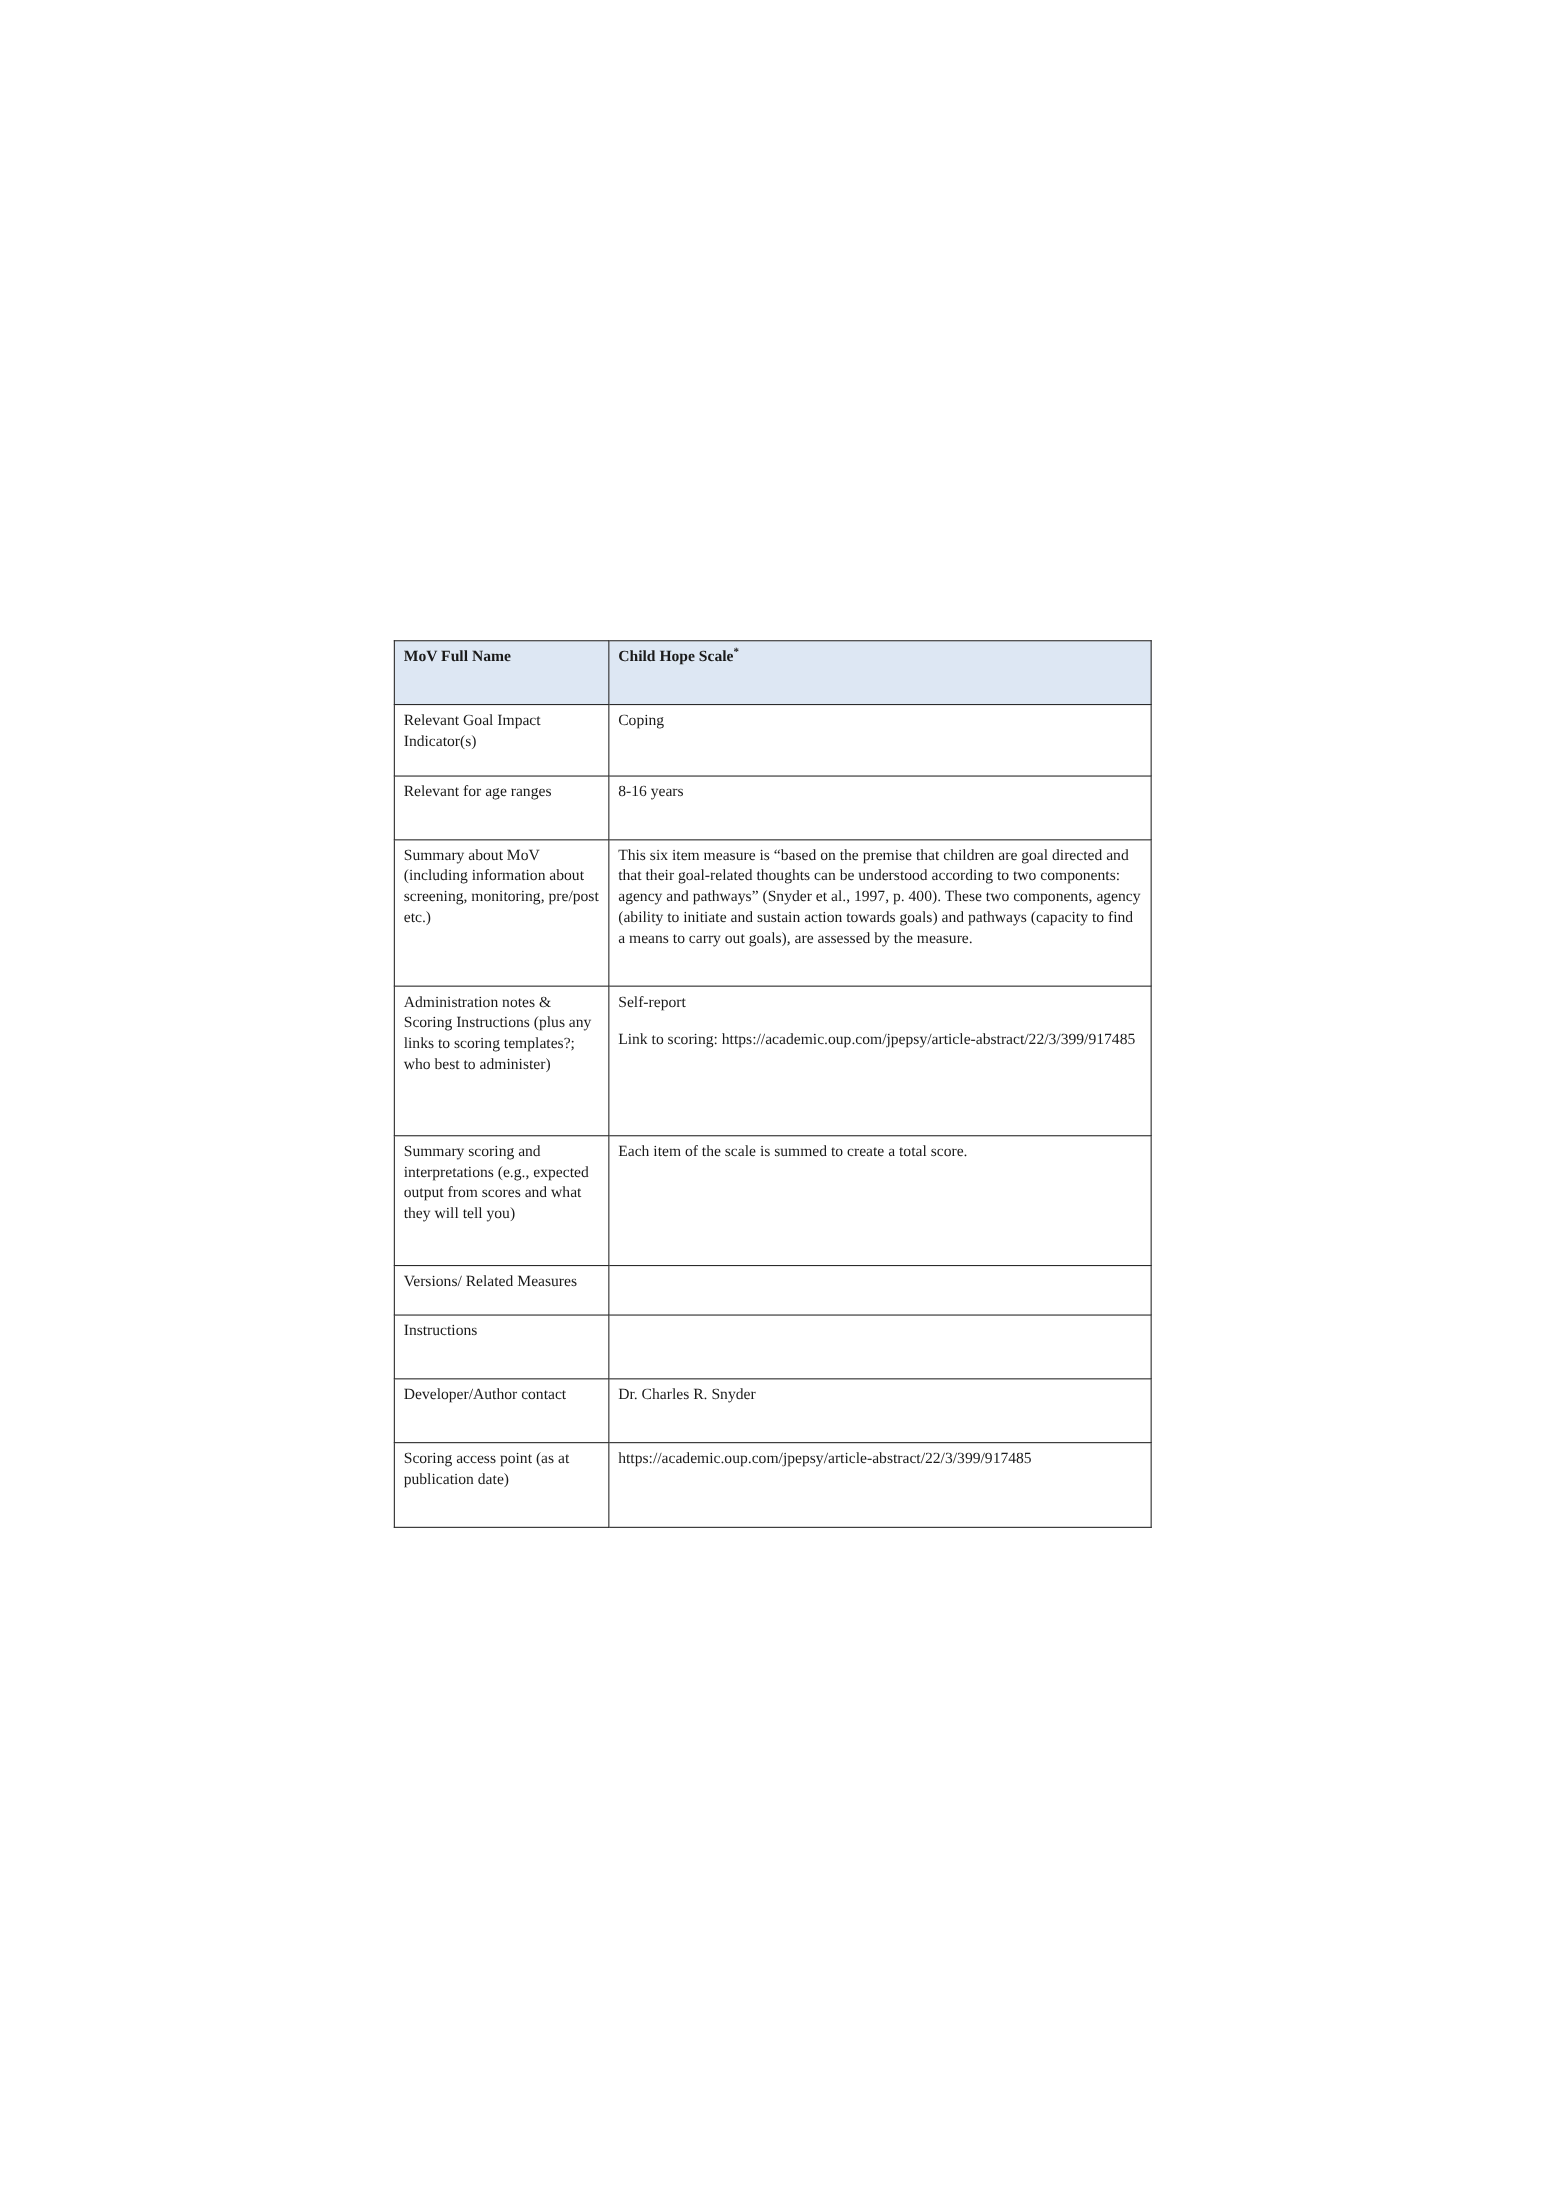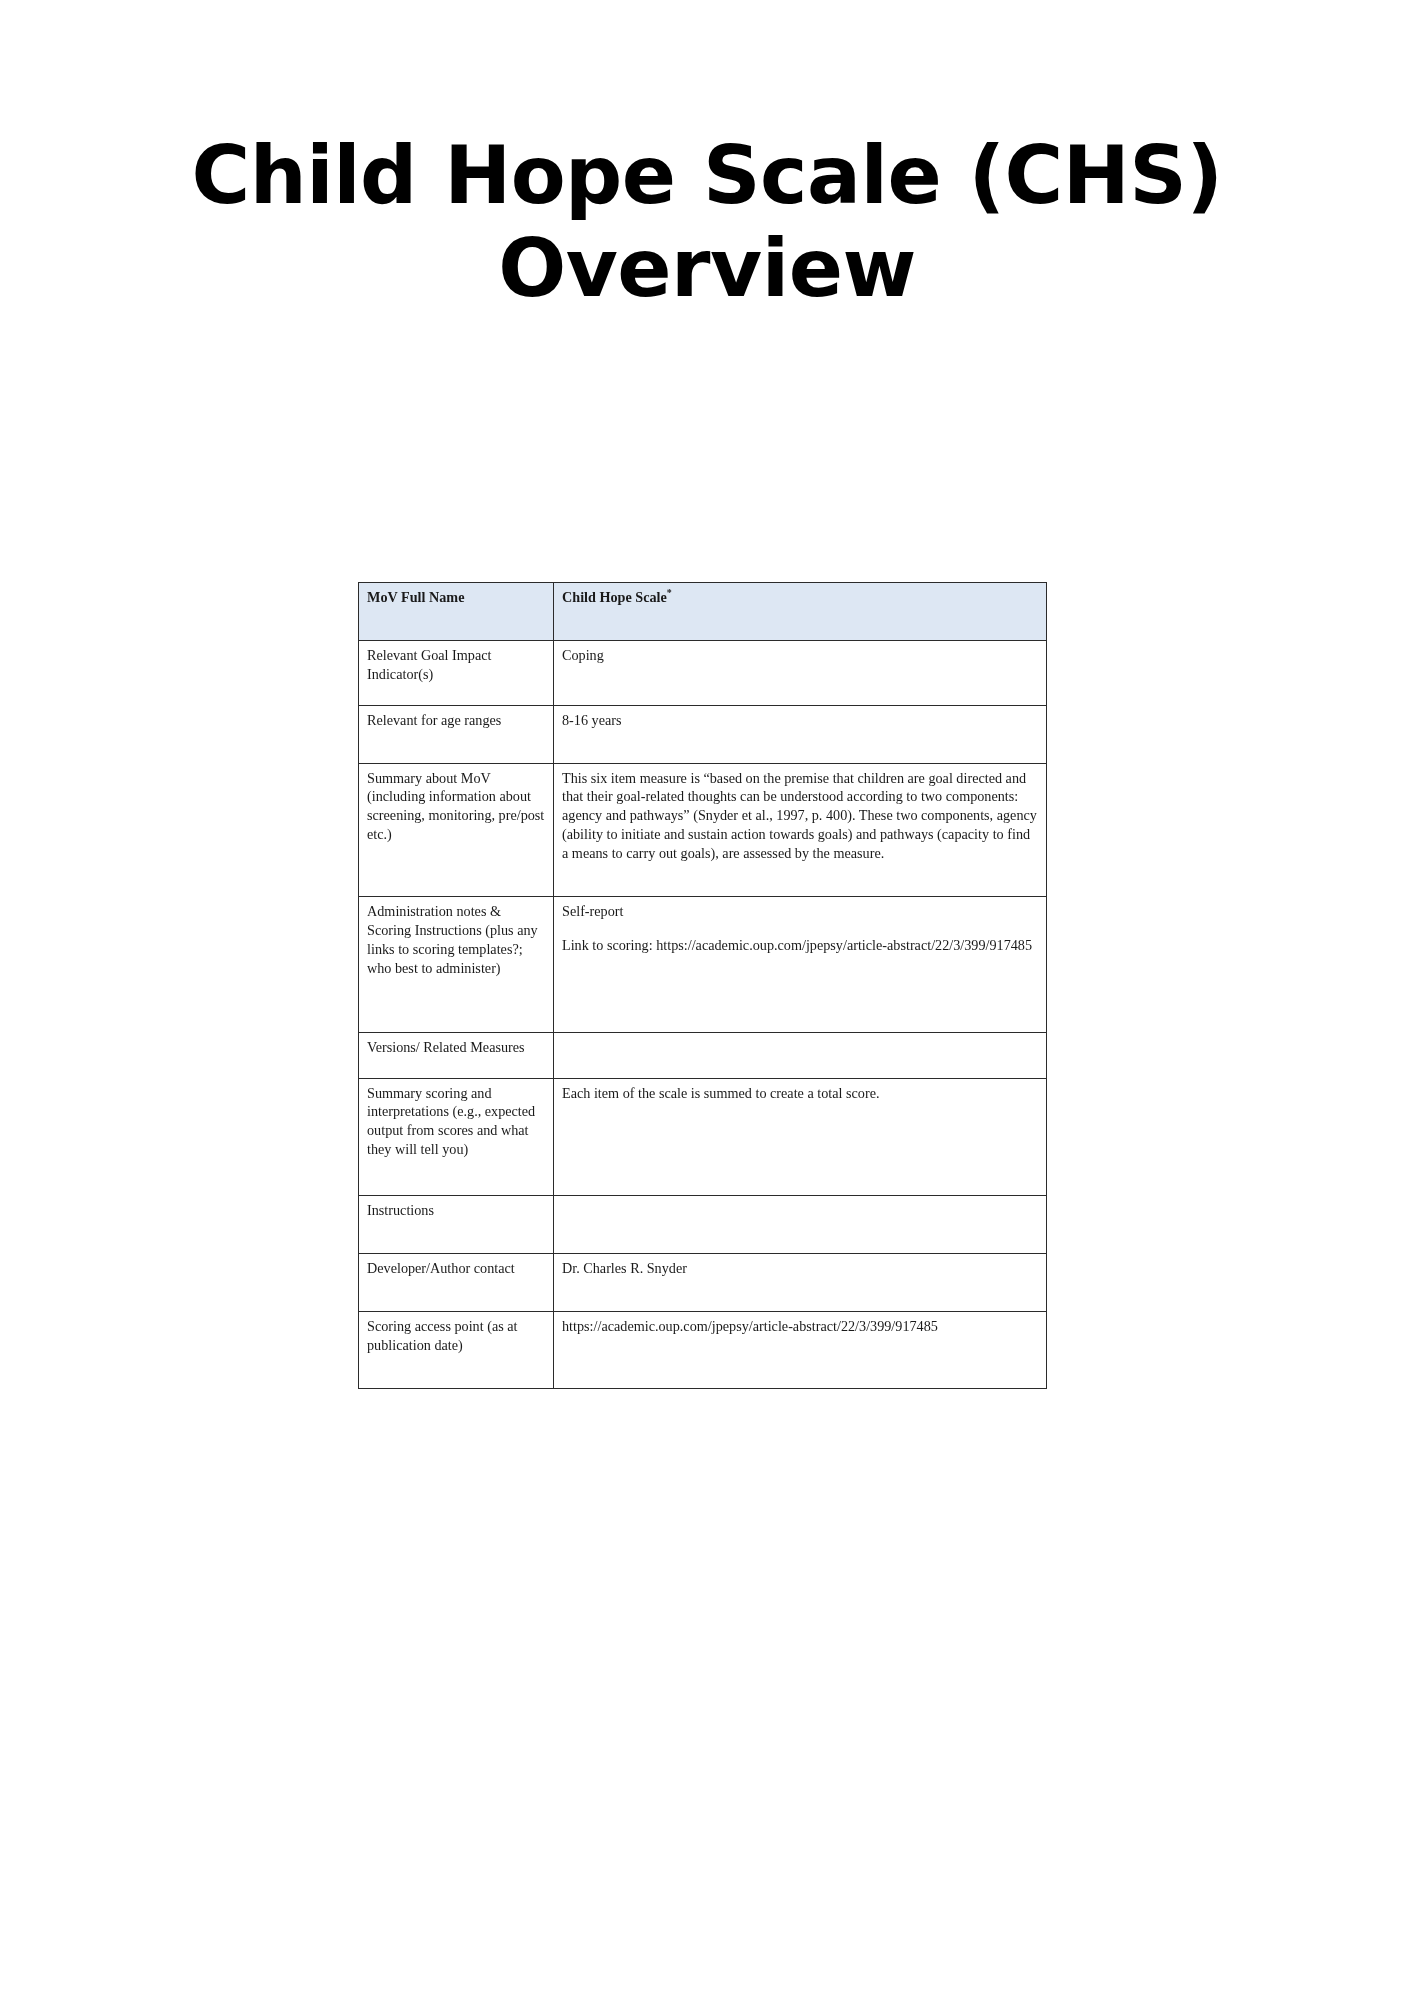--- a/index.html
+++ b/index.html
@@ -90,22 +90,20 @@
   .pad-lg  { height: 56px; }
   .pad-xl  { height: 72px; }
 
   .empty-cell { min-height: 16px; }
 </style>
 </head>
 <body>
 
 <div class="page">
 
-  <div class="doc-title">Child Hope Scale (CHS)
-Overview</div>
 
   <div class="mov-table-wrap">
     <table class="mov-table">
       <colgroup>
         <col class="c-label">
         <col class="c-value">
       </colgroup>
       <tbody>
 
         <tr class="header-row">
@@ -156,34 +154,34 @@
           </td>
           <td>
             <span class="val-block">Self-report</span>
             <span class="val-block">Link to scoring: https://academic.oup.com/jpepsy/article-abstract/22/3/399/917485</span>
             <div class="pad-lg"></div>
           </td>
         </tr>
 
         <tr>
           <td class="label-cell">
+            <span>Summary scoring and interpretations (e.g., expected output from scores and what they will tell you)</span>
+          </td>
+          <td>
+            <span>Each item of the scale is summed to create a total score.</span>
+            <div class="pad-xl"></div>
+          </td>
+        </tr>
+
+        <tr>
+          <td class="label-cell">
             <span>Versions/ Related Measures</span>
           </td>
           <td class="empty-cell">
             <span></span>
-          </td>
-        </tr>
-
-        <tr>
-          <td class="label-cell">
-            <span>Summary scoring and interpretations (e.g., expected output from scores and what they will tell you)</span>
-          </td>
-          <td>
-            <span>Each item of the scale is summed to create a total score.</span>
-            <div class="pad-xl"></div>
           </td>
         </tr>
 
         <tr>
           <td class="label-cell">
             <span>Instructions</span>
             <div class="pad-xs"></div>
           </td>
           <td class="empty-cell">
             <span></span>

